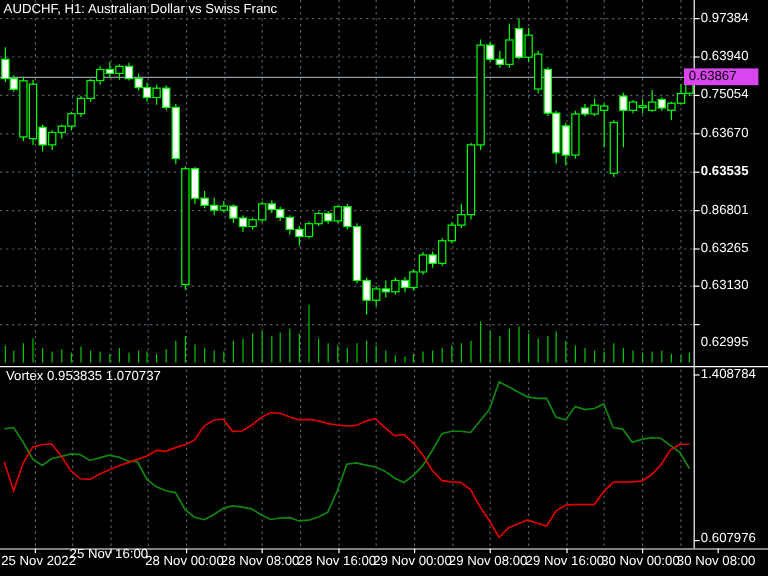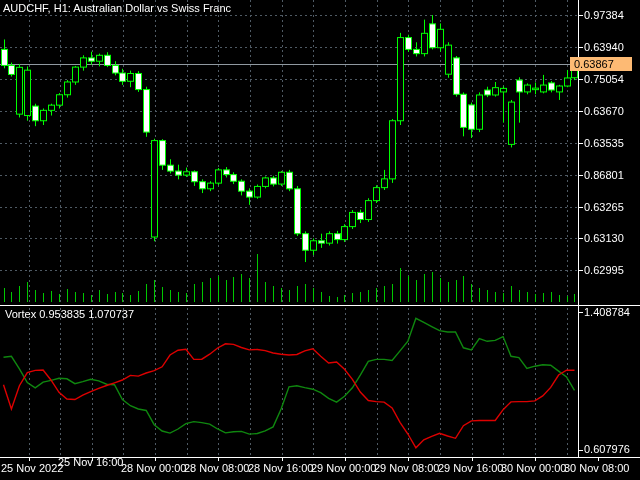--- a/index.html
+++ b/index.html
@@ -1,21 +1,21 @@
 <!DOCTYPE html>
 <html><head>
 <meta charset="utf-8">
 <style>
   html,body{margin:0;padding:0;background:#000;width:640px;height:480px;overflow:hidden;}
   #app{position:relative;width:577px;height:480px;background:#000;font-family:"Liberation Sans",sans-serif;}
   #chart-svg{position:absolute;left:0;top:0;}
   .lbl{position:absolute;color:#fff;font-size:11px;line-height:12px;white-space:nowrap;}
   #title{left:3px;top:2px;}
   #vortex-label{left:5px;top:308px;}
-  #price-badge{position:absolute;left:570px;top:57px;width:62px;height:14px;background:#fdba74;color:#000;font-size:11px;line-height:14px;padding-left:4px;box-sizing:border-box;white-space:nowrap;}
+  #price-badge{position:absolute;left:570px;top:57px;width:62px;height:14px;background:#d946ef;color:#000;font-size:11px;line-height:14px;padding-left:4px;box-sizing:border-box;white-space:nowrap;}
   .price-lbl{position:absolute;left:584px;color:#fff;font-size:11px;line-height:12px;white-space:nowrap;}
   .time-lbl{position:absolute;color:#fff;font-size:11px;line-height:12px;white-space:nowrap;}
   #ind-max{left:584px;top:306px;}
   #ind-min{left:584px;top:443px;}
 </style>
 </head>
 <body>
 
 <div id="app">
   <svg id="chart-svg" width="640" height="480">
@@ -312,25 +312,25 @@
       <line x1="598.5" y1="457" x2="598.5" y2="461" stroke="#ffffff" stroke-width="1"></line>
     </svg>
   <div id="title" class="lbl">AUDCHF, H1:  Australian Dollar vs Swiss Franc</div>
   <div id="vortex-label" class="lbl">Vortex 0.953835 1.070737</div>
   <div id="price-badge">0.63867</div>
   <div id="price-labels">
       <div class="price-lbl" style="top: 9px;">0.97384</div>
       <div class="price-lbl" style="top: 41px;">0.63940</div>
       <div class="price-lbl" style="top: 73px;">0.75054</div>
       <div class="price-lbl" style="top: 105px;">0.63670</div>
-      <div class="price-lbl" style="top: 137px;">0.63535</div>
+      <div class="price-lbl" style="top: 137px; font-weight: bold;">0.63535</div>
       <div class="price-lbl" style="top: 169px;">0.86801</div>
       <div class="price-lbl" style="top: 201px;">0.63265</div>
       <div class="price-lbl" style="top: 232px;">0.63130</div>
-      <div class="price-lbl" style="top: 264px;">0.62995</div>
+      <div class="price-lbl" style="top: 279px;">0.62995</div>
     </div>
   <div id="time-labels">
       <div class="time-lbl" style="top: 462px; left: 1px;">25 Nov 2022</div>
       <div class="time-lbl" style="top: 456px; left: 58px;">25 Nov 16:00</div>
       <div class="time-lbl" style="top: 462px; left: 121px;">28 Nov 00:00</div>
       <div class="time-lbl" style="top: 462px; left: 184px;">28 Nov 08:00</div>
       <div class="time-lbl" style="top: 462px; left: 248px;">28 Nov 16:00</div>
       <div class="time-lbl" style="top: 462px; left: 311px;">29 Nov 00:00</div>
       <div class="time-lbl" style="top: 462px; left: 374px;">29 Nov 08:00</div>
       <div class="time-lbl" style="top: 462px; left: 438px;">29 Nov 16:00</div>

